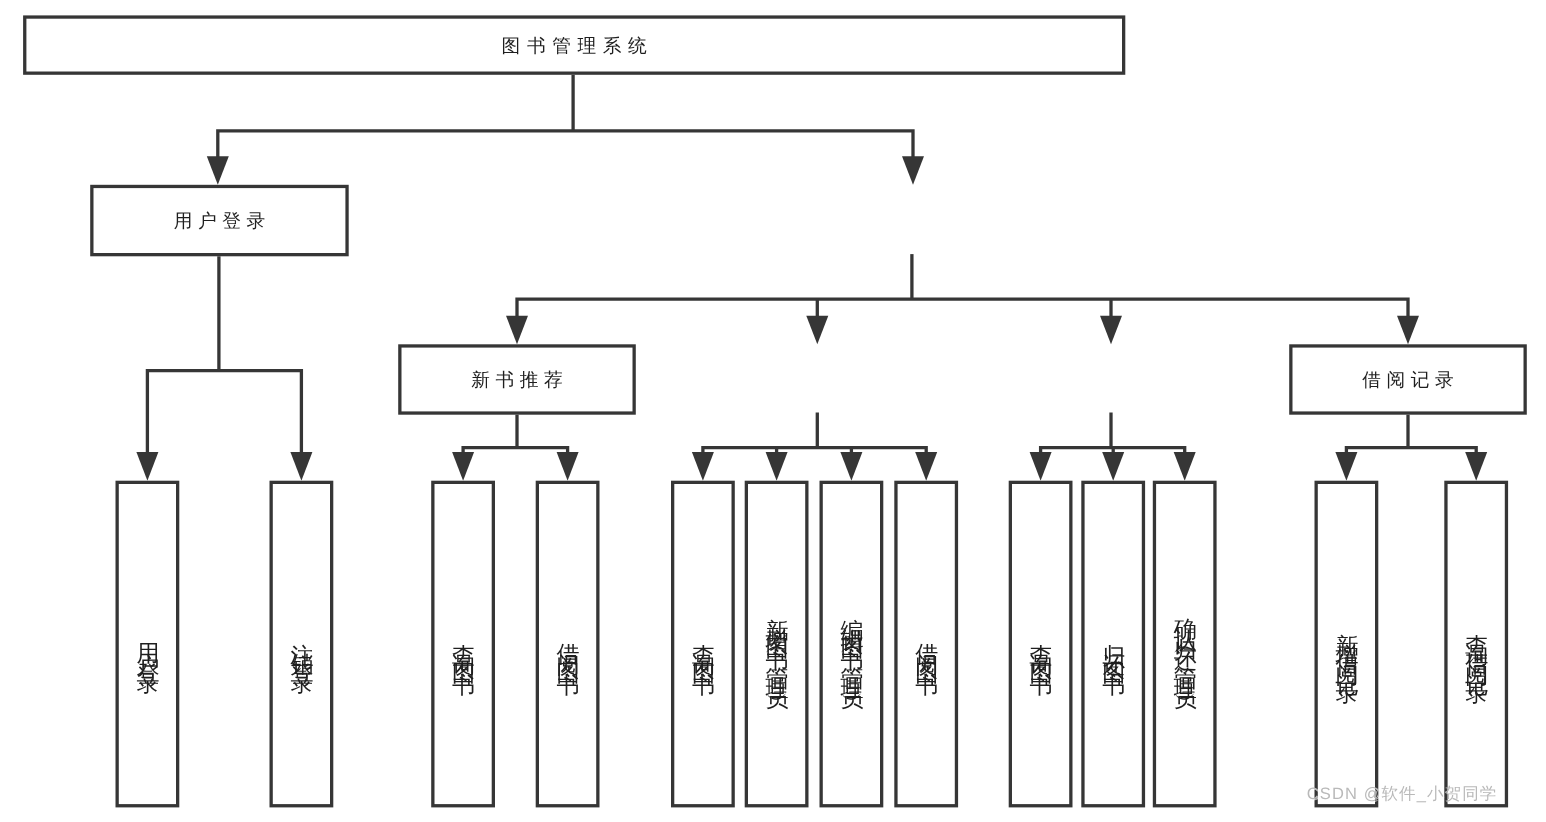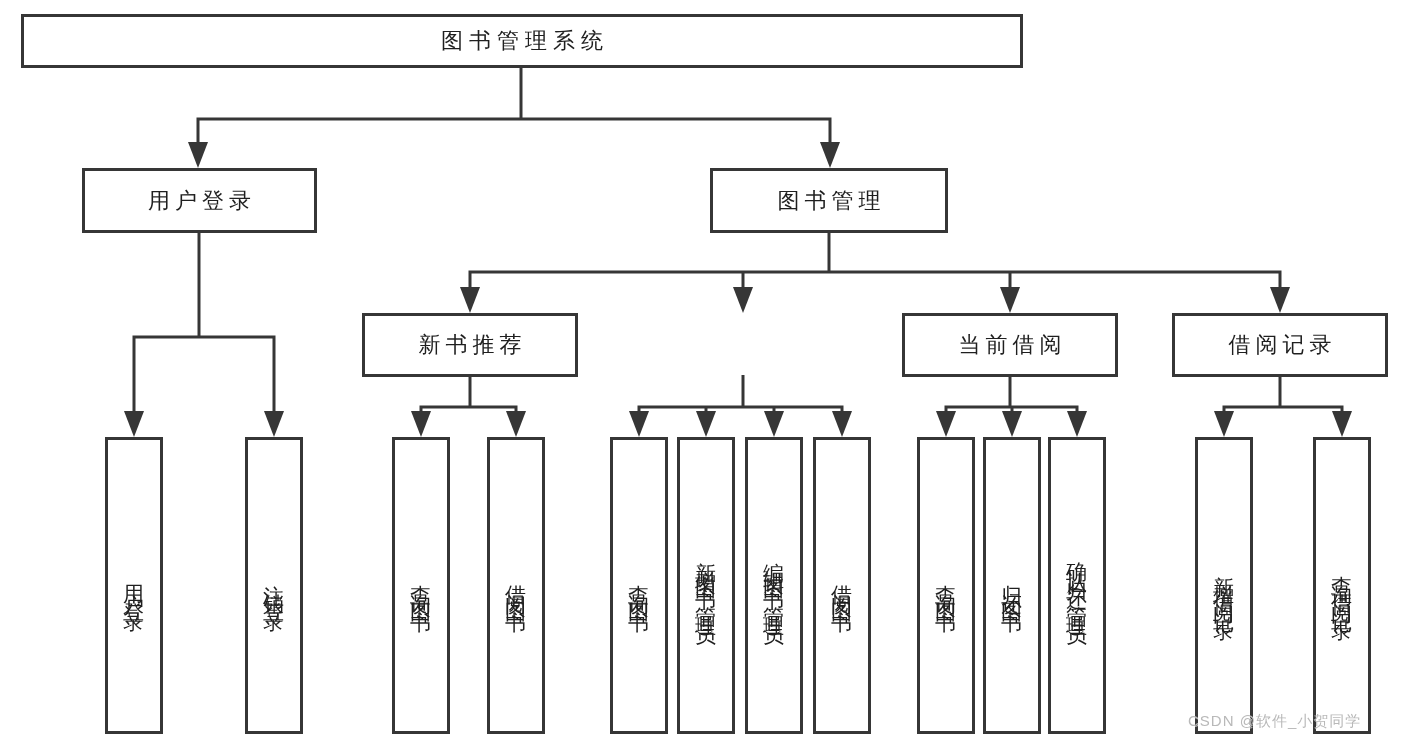--- a/index.html
+++ b/index.html
@@ -21,21 +21,21 @@
   .connectors{position:absolute;left:0;top:0;width:1405px;height:747px;}
   .box{
     position:absolute;
     box-sizing:border-box;
     border:3px solid var(--box-border);
     background:#fff;
     display:flex;align-items:center;justify-content:center;
     z-index:2;
   }
   .hlabel{
-    font-size:22px;
+    font-size:17px;
     letter-spacing:5px;
     text-indent:5px;
     white-space:nowrap;
     color:var(--text);
   }
   .root-label{letter-spacing:6px;text-indent:6px;}
   .vlabel{
     writing-mode:vertical-rl;
     text-orientation:mixed;
     font-size:21px;
@@ -132,29 +132,23 @@
     </g>
   </svg>
 
   <div class="box n-root">
     <span class="hlabel root-label">图书管理系统</span>
   </div>
 
   <div class="box n-l2a">
     <span class="hlabel">用户登录</span>
   </div>
-  <div class="box n-l2b">
-    <span class="hlabel">图书管理</span>
-  </div>
 
   <div class="box n-l3a">
     <span class="hlabel">新书推荐</span>
-  </div>
-  <div class="box n-l3c">
-    <span class="hlabel">当前借阅</span>
   </div>
   <div class="box n-l3d">
     <span class="hlabel">借阅记录</span>
   </div>
 
   <div class="box leaf lf1">
     <span class="vlabel">用户登录</span>
   </div>
   <div class="box leaf lf2">
     <span class="vlabel">注销登录</span>

